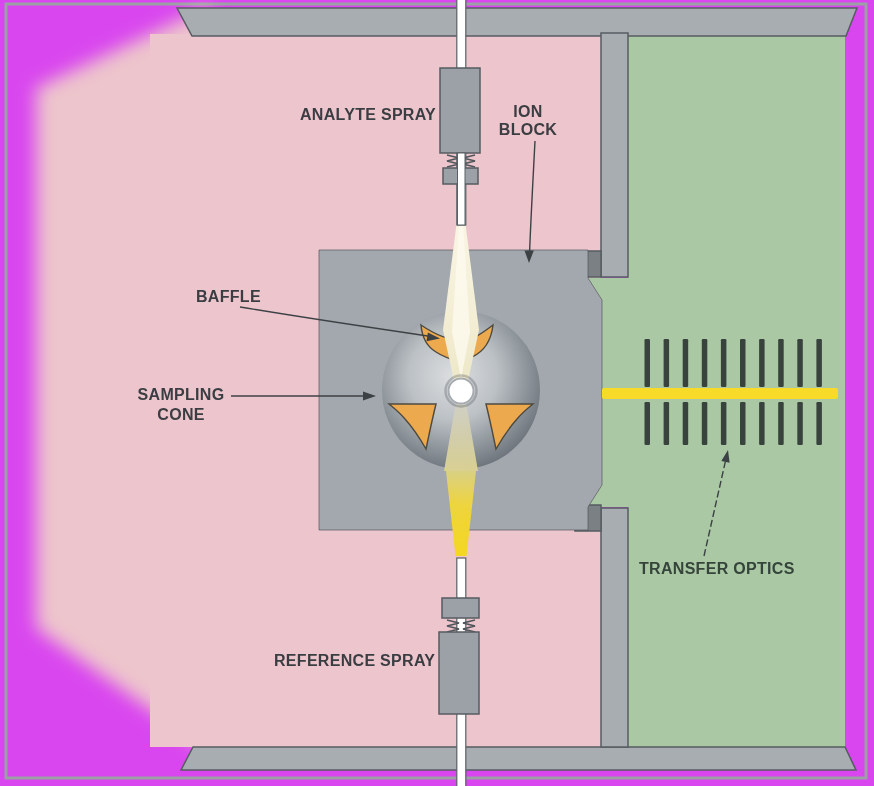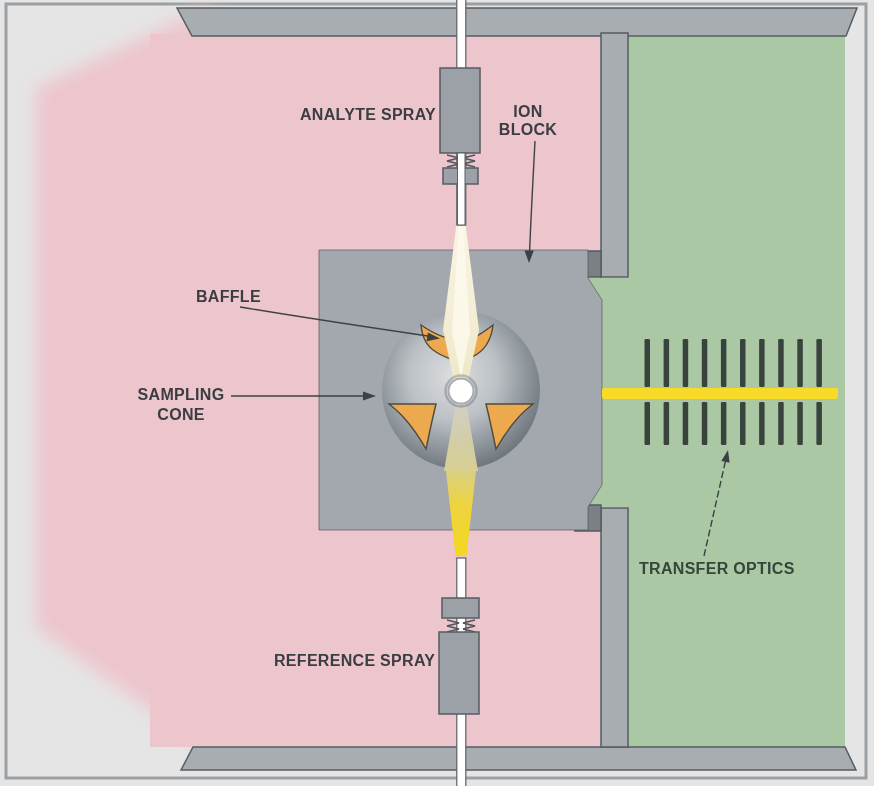--- a/index.html
+++ b/index.html
@@ -1,16 +1,16 @@
 <!DOCTYPE html>
 <html style="--pink: #edc5cc; --green: #aac8a3; --housing: #a8adb1; --block: #a2a8ad; --connector: #7b8085; --outline: #565c61; --probe: #9ba1a6; --capillary: #ffffff; --baffle: #eca94e; --baffleline: #4e4a40; --beam: #f8da29; --cream: #f3eed6; --refyellow: #f2d930; --rod: #39433d; --text: #3a3e42; --textgreen: #36453c; --frame: #9aa0a4; --arrow: #3c4145;"><head>
 <meta charset="utf-8">
 <style>
   html,body{margin:0;padding:0;background:#ffffff;}
-  .stage{position:relative;width:874px;height:786px;background:#e5e5e5;overflow:hidden;
+  .stage{position:relative;width:874px;height:786px;background:#d946ef;overflow:hidden;
          font-family:"Liberation Sans", sans-serif;}
   svg{position:absolute;left:0;top:0;}
   text{font-family:"Liberation Sans", sans-serif;font-weight:bold;font-size:16px;
        letter-spacing:0.3px;fill:var(--text);}
   .lbl-green{fill:var(--textgreen);}
   .outlined{stroke:var(--outline);stroke-width:1.5;}
   .leader{stroke:var(--arrow);stroke-width:1.4;fill:none;}
   .head{fill:var(--arrow);stroke:none;}
 </style>
 </head>

